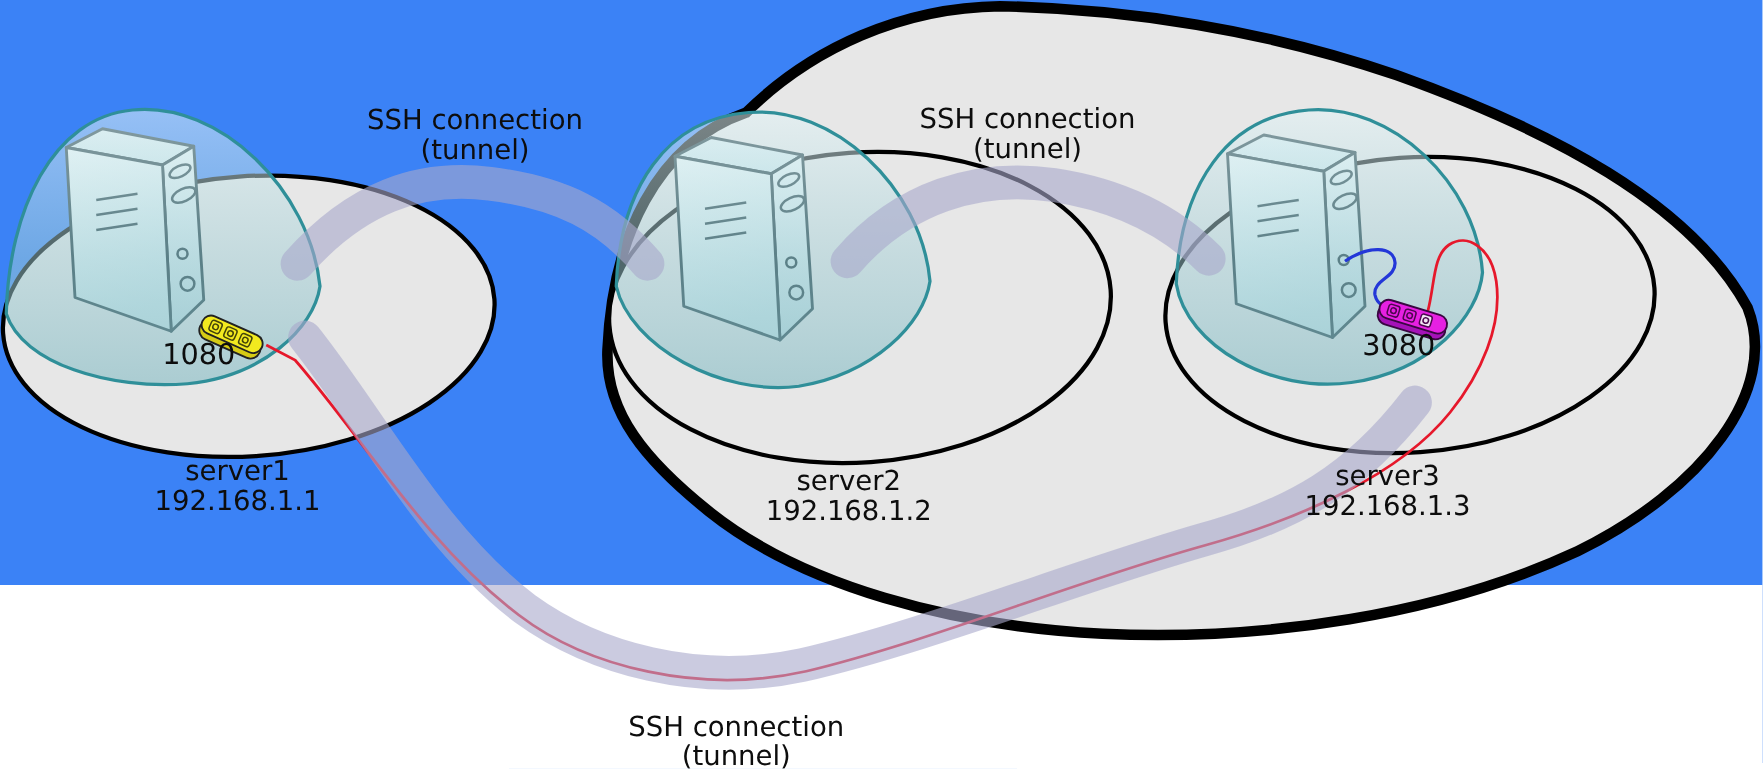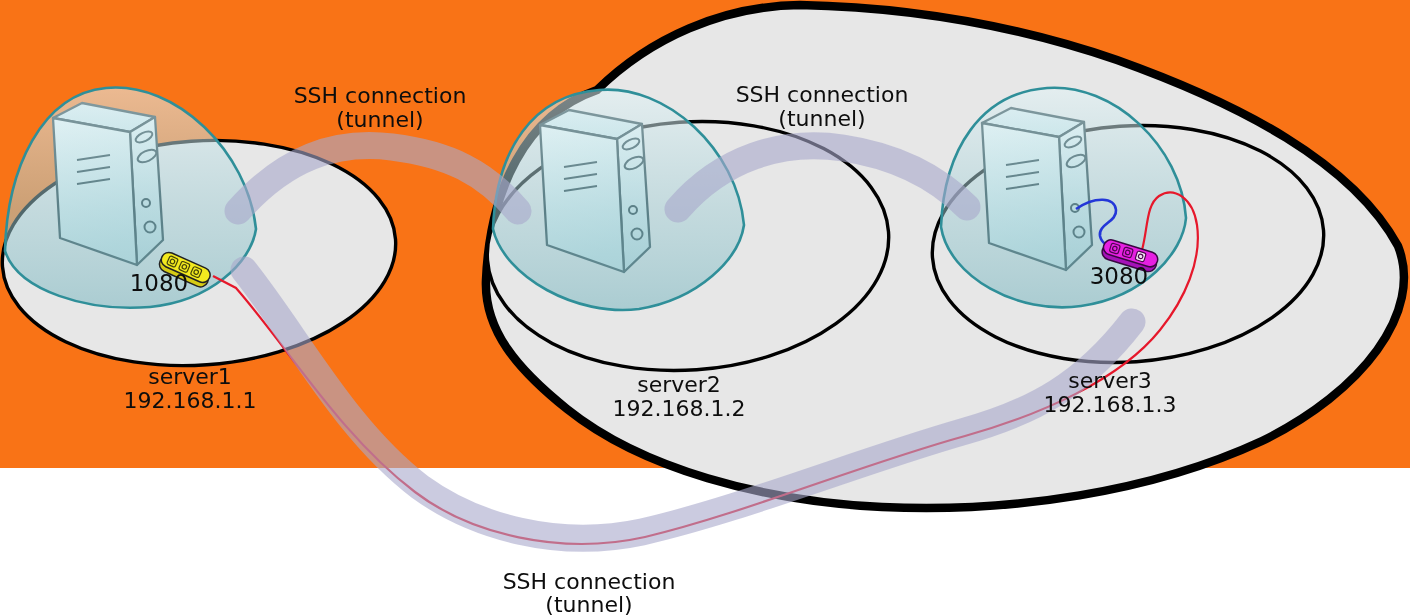--- a/index.html
+++ b/index.html
@@ -8,21 +8,21 @@
     background: #ffffff;
     width: 1410px;
     height: 615px;
     overflow: hidden;
     font-family: "DejaVu Sans", sans-serif;
   }
   .stage {
     position: relative;
     width: 1410px;
     height: 468px;
-    background: #f97316;
+    background: #3b82f6;
   }
   svg { display: block; }
   text {
     font-family: "DejaVu Sans", sans-serif;
     fill: #0d0d0d;
   }
   .lbl  { font-size: 22px; }
   .port { font-size: 23px; }
 </style>
 </head>

